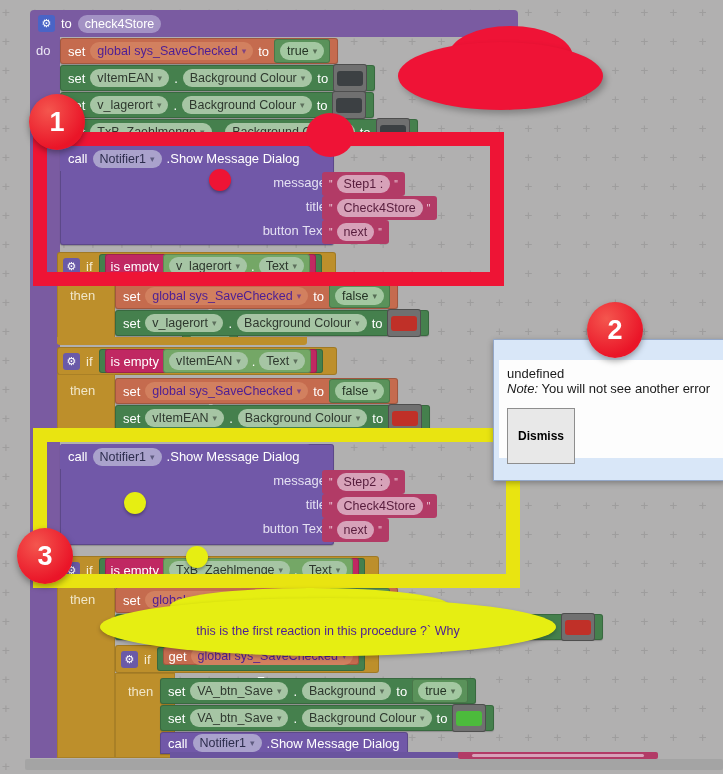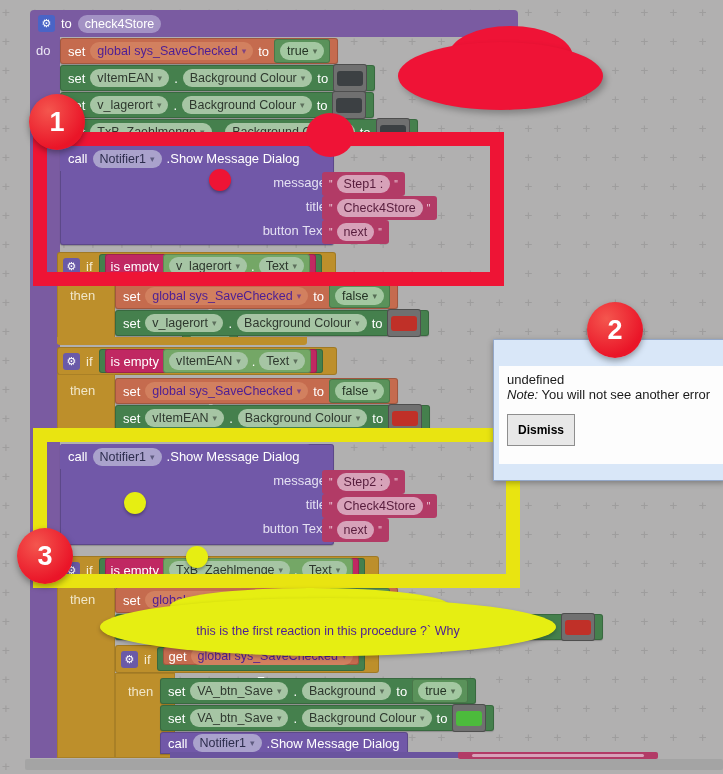--- a/index.html
+++ b/index.html
@@ -50,24 +50,24 @@
     color:#fff;font-size:27px;font-weight:bold;display:flex;align-items:center;justify-content:center;
     box-shadow:0 3px 6px rgba(0,0,0,.35);}
   .dot{position:absolute;width:22px;height:22px;border-radius:50%;z-index:4;
     box-shadow:0 2px 3px rgba(0,0,0,.3);}
   .cloudpart{position:absolute;background:#ef1336;border-radius:50%;z-index:4;}
   .ybubblepart{position:absolute;background:#e6ee12;border-radius:50%;z-index:4;
     box-shadow:0 2px 4px rgba(0,0,0,.25);}
   #dialog{position:absolute;left:493px;top:339px;width:230px;height:140px;background:#d9e7f8;
     border:1px solid #93a7c8;z-index:5;box-shadow:0 2px 6px rgba(0,0,0,.3);}
   #dialog .dtitle{font-weight:bold;font-size:15px;color:#101010;padding:10px 0 0 12px;}
-  #dialog .dbody{position:absolute;left:5px;top:26px;width:224px;height:98px;background:#fdfdfd;
+  #dialog .dbody{position:absolute;left:5px;top:20px;width:224px;height:98px;background:#fdfdfd;
     padding:6px 0 0 8px;box-sizing:border-box;font-size:13px;color:#1a1a1a;}
   #dismiss{margin-top:12px;background:#e8e8e8;border:1px solid #8e8e8e;font-weight:bold;
-    font-size:12px;padding:8px 10px;font-family:"Liberation Sans",sans-serif;}
+    font-size:12px;padding:20px 10px;font-family:"Liberation Sans",sans-serif;}
   .fade{color:#ece7f5;}
 </style>
 </head>
 <body>
 
 <div id="canvas">
   <div id="grid">
       <div style="top: 5px;">++++++++++++++++++++++++++</div>
       <div style="top: 34px;">++++++++++++++++++++++++++</div>
       <div style="top: 63px;">++++++++++++++++++++++++++</div>

